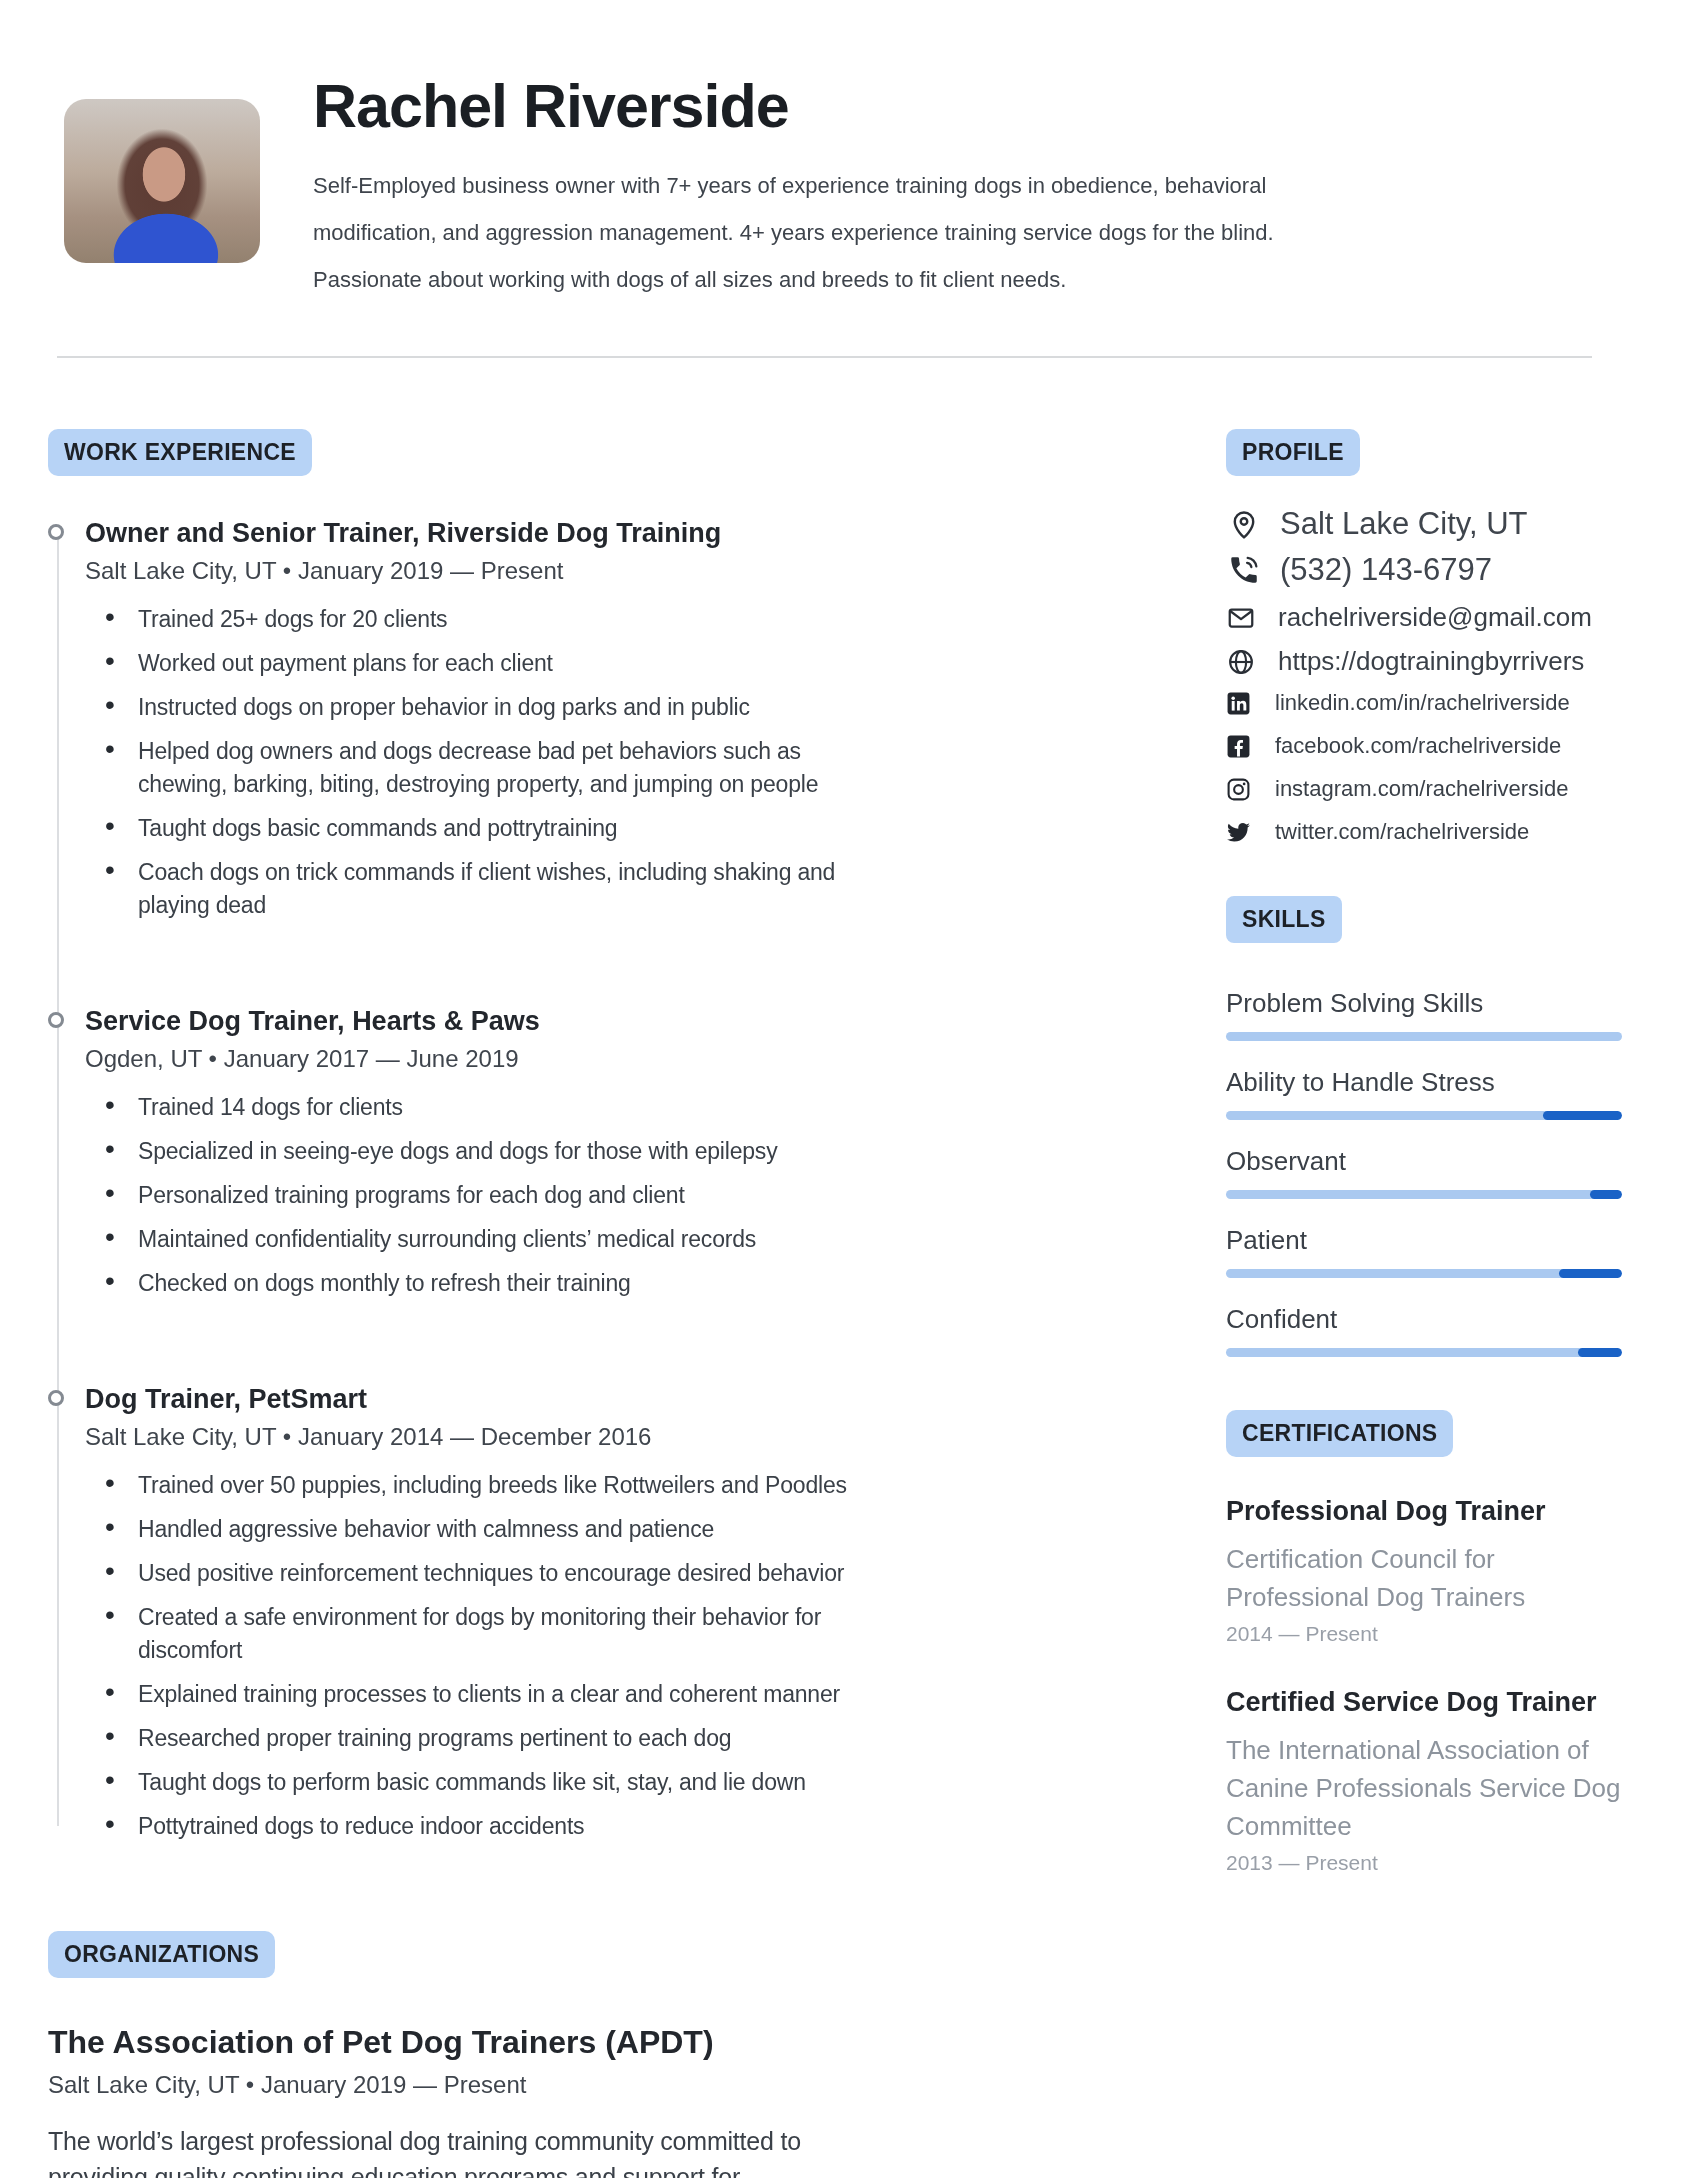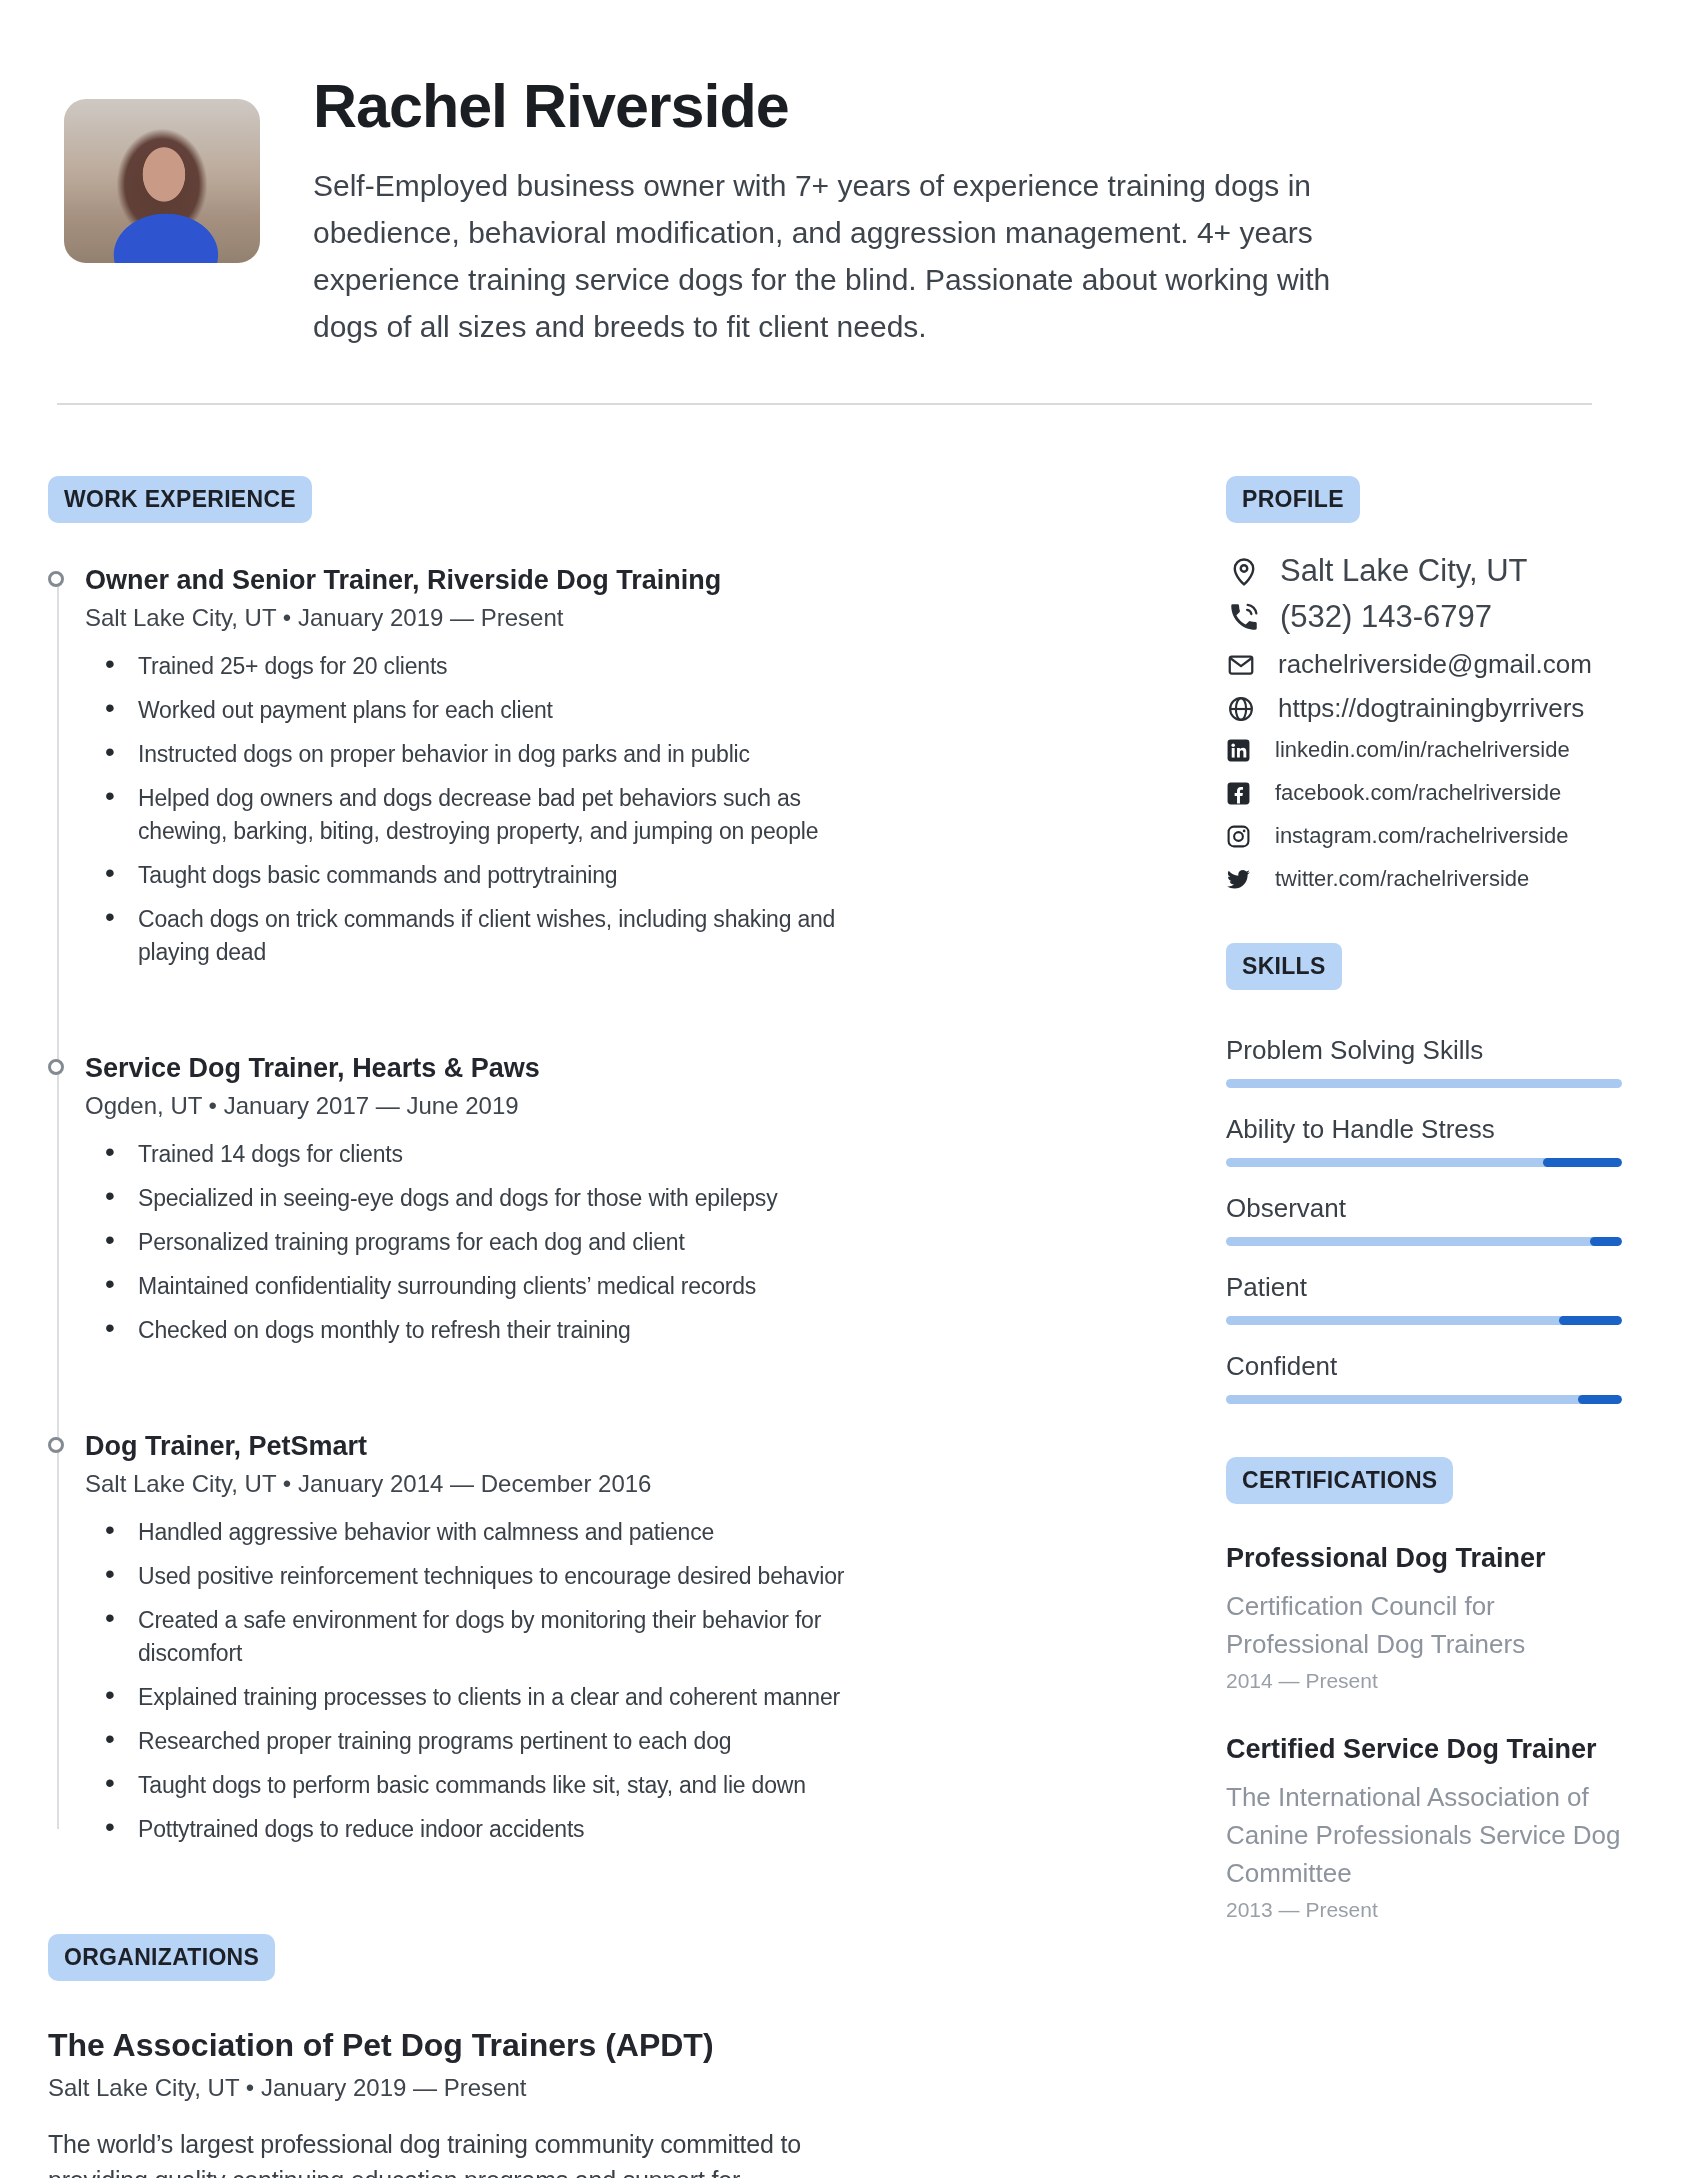--- a/index.html
+++ b/index.html
@@ -11,21 +11,21 @@
   .header { display:flex; padding:74px 59px 0 64px; }
   .photo { width:196px; height:164px; border-radius:22px; flex:none; margin-top:25px;
     background:
       radial-gradient(94px 74px at 52% 95%, #2f54d0 0%, #2f54d0 55%, rgba(47,84,208,0) 56%),
       radial-gradient(36px 46px at 51% 46%, #c99a85 0%, #c99a85 58%, rgba(201,154,133,0) 60%),
       radial-gradient(71px 87px at 50% 52%, #5c3b33 0%, rgba(92,59,51,0.95) 52%, rgba(92,59,51,0) 64%),
       linear-gradient(180deg,#cec8c3 0%,#bcab9c 45%,#a69181 72%,#93816f 100%);
   }
   .header-text { margin-left:53px; padding-top:0; }
   .name { font-size:61px; font-weight:bold; color:#1b1f24; letter-spacing:-1px; margin-bottom:24px; line-height:1.05; }
-  .summary { font-size:30px; line-height:47px; color:#3e444c; max-width:1035px; }
+  .summary { font-size:22px; line-height:47px; color:#3e444c; max-width:1035px; }
 
   .divider { border:none; border-top:2px solid #d8dadc; margin:53px 57px 0 57px; }
 
   
   .columns { display:flex; margin-top:71px; }
   .col-left { width:822px; margin-left:48px; flex:none; }
   .col-right { width:396px; margin-left:356px; flex:none; }
 
   .badge { display:inline-block; background:#b7d3f6; color:#1d2127; font-weight:bold;
            font-size:23px; letter-spacing:0.3px; padding:10px 16px; border-radius:10px; }
@@ -149,20 +149,21 @@
           </div>
 
           <div class="job">
             <div class="job-marker">
               <div class="dot"></div>
             </div>
             <div class="job-body">
               <div class="job-title">Dog Trainer, PetSmart</div>
               <div class="job-meta">Salt Lake City, UT •  January 2014 — December 2016</div>
               <ul class="bullets">
+                <li>Trained over 50 puppies, including breeds like Rottweilers and Poodles</li>
                 <li>Handled aggressive behavior with calmness and patience</li>
                 <li>Used positive reinforcement techniques to encourage desired behavior</li>
                 <li>Created a safe environment for dogs by monitoring their behavior for discomfort</li>
                 <li>Explained training processes to clients in a clear and coherent manner</li>
                 <li>Researched proper training programs pertinent to each dog</li>
                 <li>Taught dogs to perform basic commands like sit, stay, and lie down</li>
                 <li>Pottytrained dogs to reduce indoor accidents</li>
               </ul>
             </div>
           </div>

